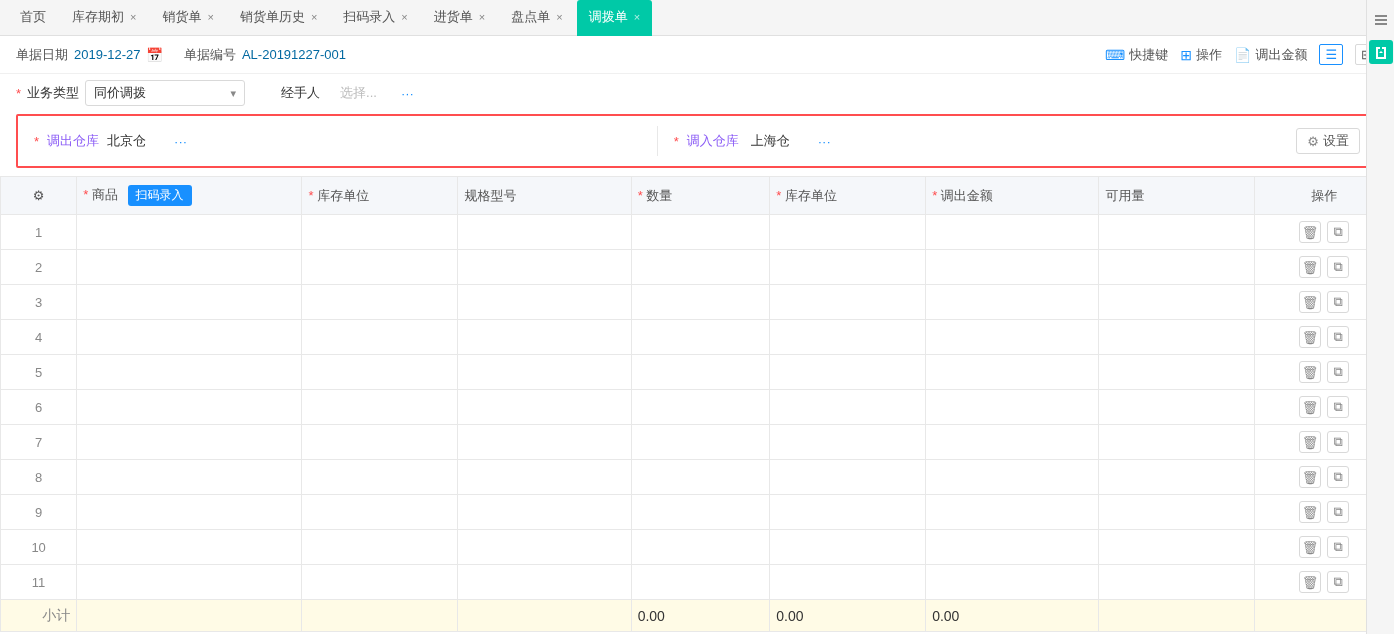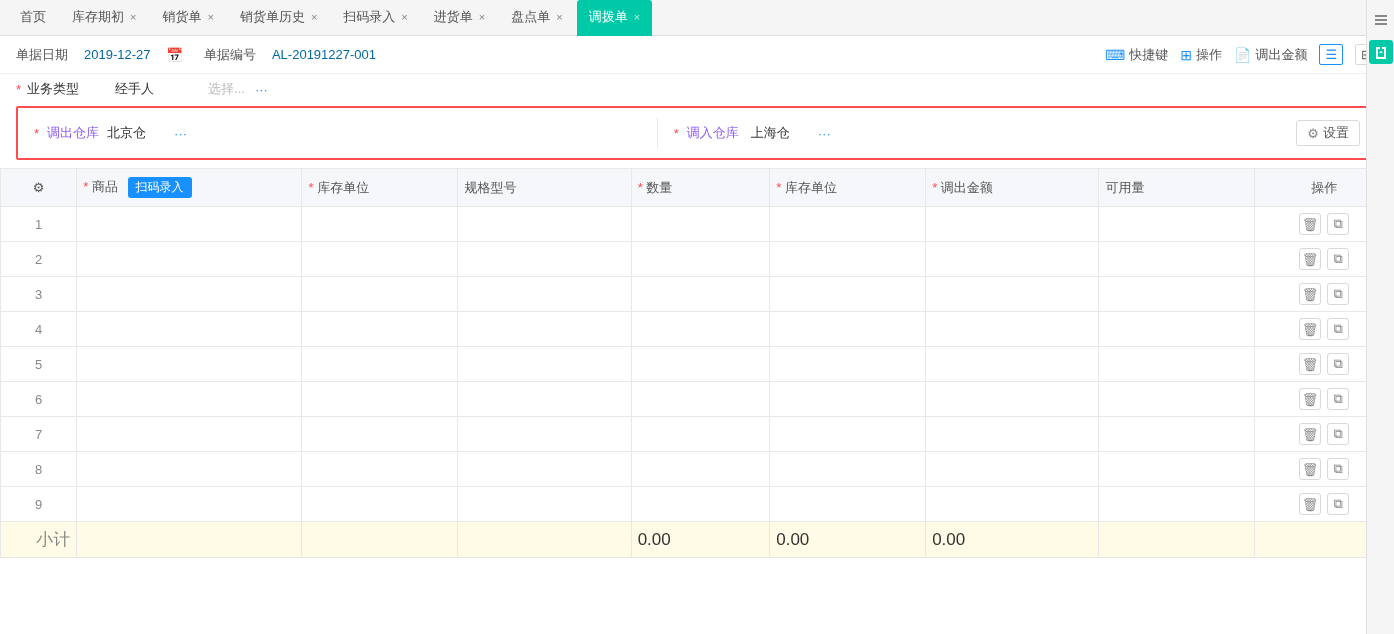--- a/index.html
+++ b/index.html
@@ -40,21 +40,21 @@
       font-size: 16px; color: #888; padding: 0 8px;
     }
 
     
     .header-bar {
       display: flex; align-items: center;
       padding: 8px 16px;
       border-bottom: 1px solid #f0f0f0;
       gap: 20px;
     }
-    .header-field { display: flex; align-items: center; gap: 16px; font-size: 13px; justify-content: flex-end; }
+    .header-field { display: flex; align-items: center; gap: 6px; font-size: 13px; justify-content: flex-end; }
     .header-field label { color: #555; }
     .header-field .value { color: #0369a1; font-weight: 500; }
     .header-field .calendar-icon { color: #1890ff; cursor: pointer; font-size: 14px; }
 
     .header-actions {
       margin-left: auto;
       display: flex; align-items: center; gap: 12px;
     }
     .action-btn {
       display: flex; align-items: center; gap: 4px;
@@ -96,22 +96,22 @@
     }
     .form-row2 .field-item { display: flex; align-items: center; gap: 6px; }
     .business-type-select {
       display: flex; align-items: center; gap: 4px;
       border: 1px solid #d9d9d9; border-radius: 3px;
       padding: 3px 8px; cursor: pointer; min-width: 160px;
       background: #fff;
     }
     .business-type-select .select-value { flex: 1; color: #333; }
     .business-type-select .chevron { color: #888; font-size: 11px; }
-    .handler-field { display: flex; align-items: center; gap: 6px; }
-    .handler-placeholder { color: #bbb; margin-left: 48px; }
+    .handler-field { display: flex; align-items: center; gap: 20px; }
+    .handler-placeholder { color: #bbb; }
     .handler-more { color: #1890ff; cursor: pointer; }
 
     
     .table-wrapper {
       margin: 4px 0 0 0;
       overflow-x: auto;
     }
     table {
       width: 100%; border-collapse: collapse;
       table-layout: fixed;
@@ -134,21 +134,21 @@
     }
     thead th:first-child { width: 44px; text-align: center; }
     tbody tr td {
       border: 1px solid #e8e8e8;
       padding: 6px 6px;
       height: 32px;
       font-size: 13px;
     }
     tbody tr td:first-child { text-align: center; color: #888; }
     tbody tr:last-child { background: #fffbe6; }
-    tbody tr:last-child td { font-size: 17px; }
+    tbody tr:last-child td { font-size: 14px; }
 
     .scan-btn {
       background: #1890ff;
       color: #fff;
       border: none;
       border-radius: 3px;
       padding: 2px 8px;
       font-size: 12px;
       cursor: pointer;
       white-space: nowrap;
@@ -268,20 +268,24 @@
     <button class="action-btn" style="border:1px solid #d9d9d9; padding:2px 5px; border-radius:2px;">
       <span>⊞</span>
     </button>
   </div>
 </div>
 
 <div class="form-row2" style="padding: 6px 16px; border-bottom: 0;">
   <div class="field-item">
     <span style="color:#ff4d4f;">*</span>
     <span>业务类型</span>
+    <div class="business-type-select">
+      <span class="select-value">同价调拨</span>
+      <span class="chevron">▾</span>
+    </div>
   </div>
   <div class="handler-field" style="margin-left:16px;">
     <span>经手人</span>
     <span class="handler-placeholder">选择...</span>
     <span class="handler-more" style="margin-left:4px;">···</span>
   </div>
 </div>
 
 <div class="form-section" style="margin-top:2px;">
   <div class="form-field-group">
@@ -476,21 +480,53 @@
           <td></td>
           <td></td>
           <td></td>
           <td>
             <div class="ops-cell">
               <button class="icon-btn">🗑</button>
               <button class="icon-btn">⧉</button>
             </div>
           </td>
         </tr>
-
+      <tr>
+          <td>10</td>
+          <td></td>
+          <td></td>
+          <td></td>
+          <td></td>
+          <td></td>
+          <td></td>
+          <td></td>
+          <td>
+            <div class="ops-cell">
+              <button class="icon-btn">🗑</button>
+              <button class="icon-btn">⧉</button>
+            </div>
+          </td>
+        </tr>
+
+      <tr>
+        <td>11</td>
+        <td></td>
+        <td></td>
+        <td></td>
+        <td></td>
+        <td></td>
+        <td></td>
+        <td></td>
+        <td>
+            <div class="ops-cell">
+              <button class="icon-btn">🗑</button>
+              <button class="icon-btn">⧉</button>
+            </div>
+          </td>
+      </tr>
 
       <tr style="background:#fffbe6;">
         <td colspan="1" style="text-align:right;">
           <span class="subtotal-label">小计</span>
         </td>
         <td></td>
         <td></td>
         <td></td>
         <td class="subtotal-value">0.00</td>
         <td class="subtotal-value">0.00</td>

